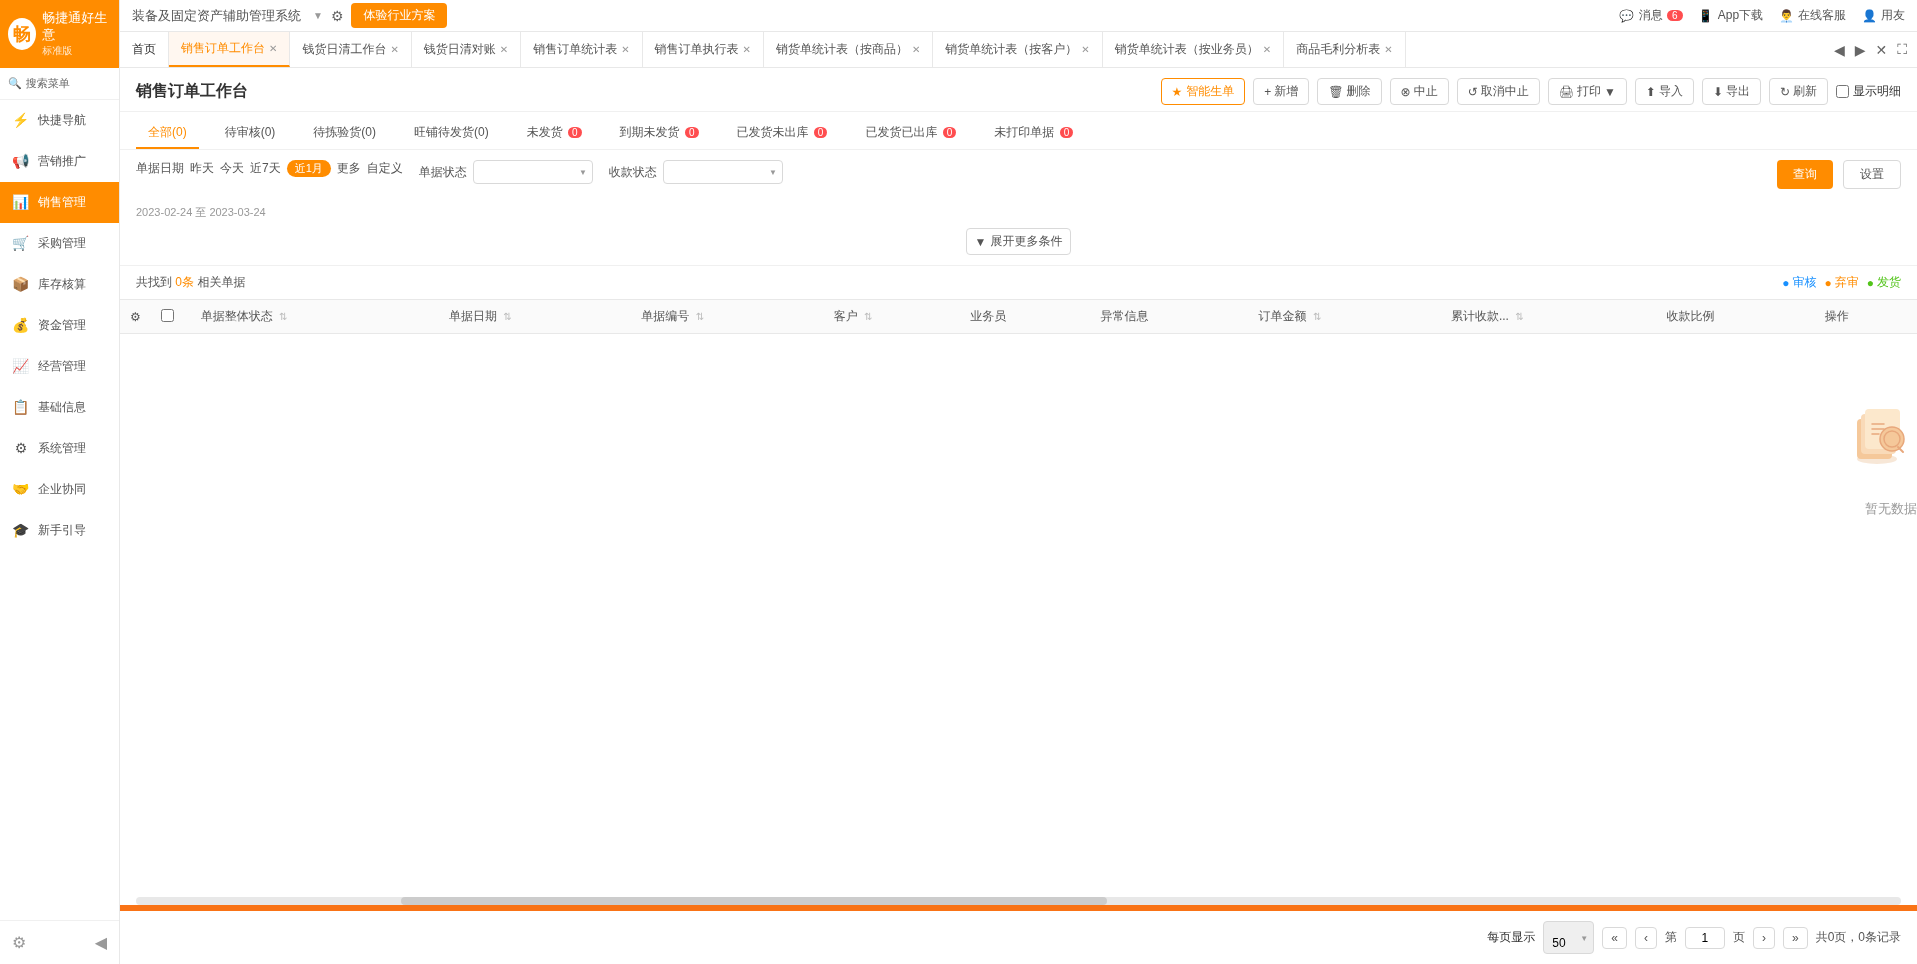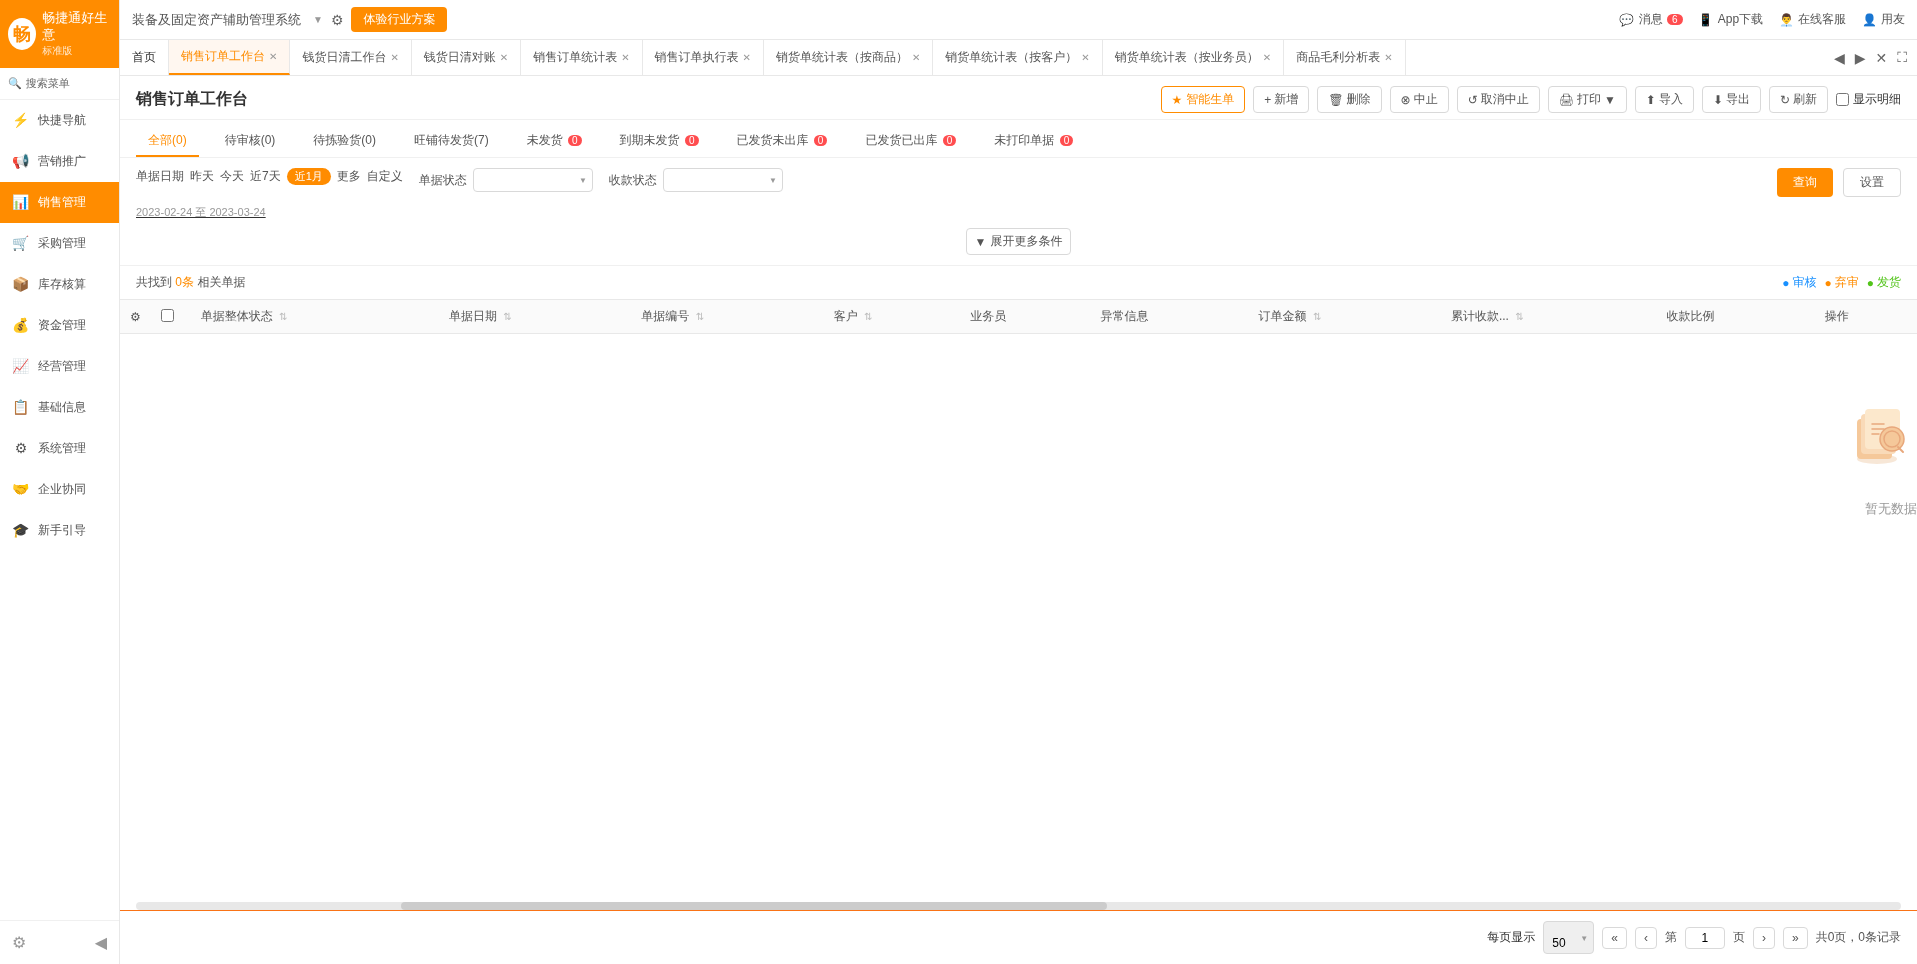--- a/index.html
+++ b/index.html
@@ -24,21 +24,21 @@
     .sidebar-nav { flex: 1; overflow-y: auto; }
     .nav-item { display: flex; align-items: center; gap: 8px; padding: 12px 12px; cursor: pointer; color: #555; font-size: 12px; }
     .nav-item.active { background: #ff8c00; color: #fff; }
     .nav-icon { font-size: 14px; width: 18px; text-align: center; }
 
     
     .sidebar-footer { padding: 8px; display: flex; justify-content: space-between; border-top: 1px solid #f0f0f0; }
     .sidebar-footer-btn { cursor: pointer; color: #999; font-size: 16px; padding: 4px; }
 
     
-    .top-header { background: #fff; height: 40px; display: flex; align-items: center; padding: 0 12px; border-bottom: 1px solid #e8e8e8; gap: 8px; }
+    .top-header { background: #fff; height: 32px; display: flex; align-items: center; padding: 0 12px; border-bottom: 1px solid #e8e8e8; gap: 8px; }
     .system-name { font-size: 13px; color: #555; }
     .header-actions { margin-left: auto; display: flex; align-items: center; gap: 16px; }
     .header-btn { display: flex; align-items: center; gap: 4px; color: #555; cursor: pointer; font-size: 12px; }
     .header-btn .badge { background: #ff4d4f; color: #fff; border-radius: 8px; padding: 0 4px; font-size: 10px; min-width: 16px; text-align: center; }
     .industry-btn { background: #ff8c00; color: #fff; border: none; border-radius: 4px; padding: 4px 12px; cursor: pointer; font-size: 12px; }
     .dropdown-arrow { color: #999; font-size: 10px; margin-left: 4px; }
     .gear-icon { color: #666; cursor: pointer; font-size: 14px; }
 
     
     .tab-bar { background: #fff; display: flex; align-items: center; border-bottom: 1px solid #e8e8e8; height: 36px; overflow: hidden; }
@@ -96,21 +96,21 @@
     .data-table thead th { background: #fafafa; border-bottom: 1px solid #e8e8e8; border-top: 1px solid #e8e8e8; padding: 8px 10px; text-align: left; font-size: 12px; color: #555; white-space: nowrap; font-weight: normal; }
     .data-table thead th .sort-icon { color: #bbb; margin-left: 3px; font-size: 10px; }
     .table-scroll-wrapper { flex: 1; overflow: auto; }
 
     
     .empty-state { display: flex; flex-direction: column; align-items: flex-end; justify-content: center; padding: 60px 0; }
     .empty-icon { font-size: 60px; margin-bottom: 12px; }
     .empty-text { color: #999; font-size: 13px; }
 
     
-    .pagination-bar { padding: 10px 16px; display: flex; align-items: center; justify-content: flex-end; border-top: 1px solid #f97316; gap: 8px; background: #fff; }
+    .pagination-bar { padding: 10px 16px; display: flex; align-items: center; justify-content: flex-end; border-top: 6px solid #f97316; gap: 8px; background: #fff; }
     .page-size-select { border: 1px solid #d9d9d9; border-radius: 4px; padding: 14px 20px 3px 8px; font-size: 12px; appearance: none; }
     .page-info { font-size: 12px; color: #555; }
     .page-btn { border: 1px solid #d9d9d9; border-radius: 4px; padding: 3px 8px; cursor: pointer; background: #fff; font-size: 12px; color: #555; }
     .page-btn:disabled { color: #ccc; cursor: not-allowed; }
     .page-input { border: 1px solid #d9d9d9; border-radius: 4px; padding: 3px 6px; width: 40px; text-align: center; font-size: 12px; }
 
     
     .horizontal-scroll { height: 8px; background: #e8e8e8; border-radius: 4px; margin: 0 16px; }
     .horizontal-scroll-thumb { height: 100%; width: 40%; background: #ccc; border-radius: 4px; margin-left: 15%; }
 
@@ -319,21 +319,21 @@
         <div class="sub-tab active">
           <span>全部(0)</span>
         </div>
         <div class="sub-tab">
           <span>待审核(0)</span>
         </div>
         <div class="sub-tab">
           <span>待拣验货(0)</span>
         </div>
         <div class="sub-tab">
-          <span>旺铺待发货(7)</span>
+          <span>旺铺待发货(0)</span>
         </div>
         <div class="sub-tab">
           <span>未发货</span>
           <span class="badge-red">0</span>
         </div>
         <div class="sub-tab">
           <span>到期未发货</span>
           <span class="badge-red">0</span>
         </div>
         <div class="sub-tab">
@@ -377,21 +377,21 @@
               <select class="filter-select">
                 <option value=""></option>
               </select>
             </div>
           </div>
           <div style="margin-left:auto;display:flex;gap:10px;">
             <button class="btn-query">查询</button>
             <button class="btn-settings">设置</button>
           </div>
         </div>
-        <div style="margin-top:8px;text-decoration:underline;">
+        <div style="margin-top:16px;">
           <span style="color:#999;font-size:11px;">2023-02-24 至 2023-03-24</span>
         </div>
         <div style="margin-top:8px;display:flex;justify-content:center;">
           <button class="expand-btn">
             <span>▼</span>
             <span>展开更多条件</span>
           </button>
         </div>
       </div>
 

